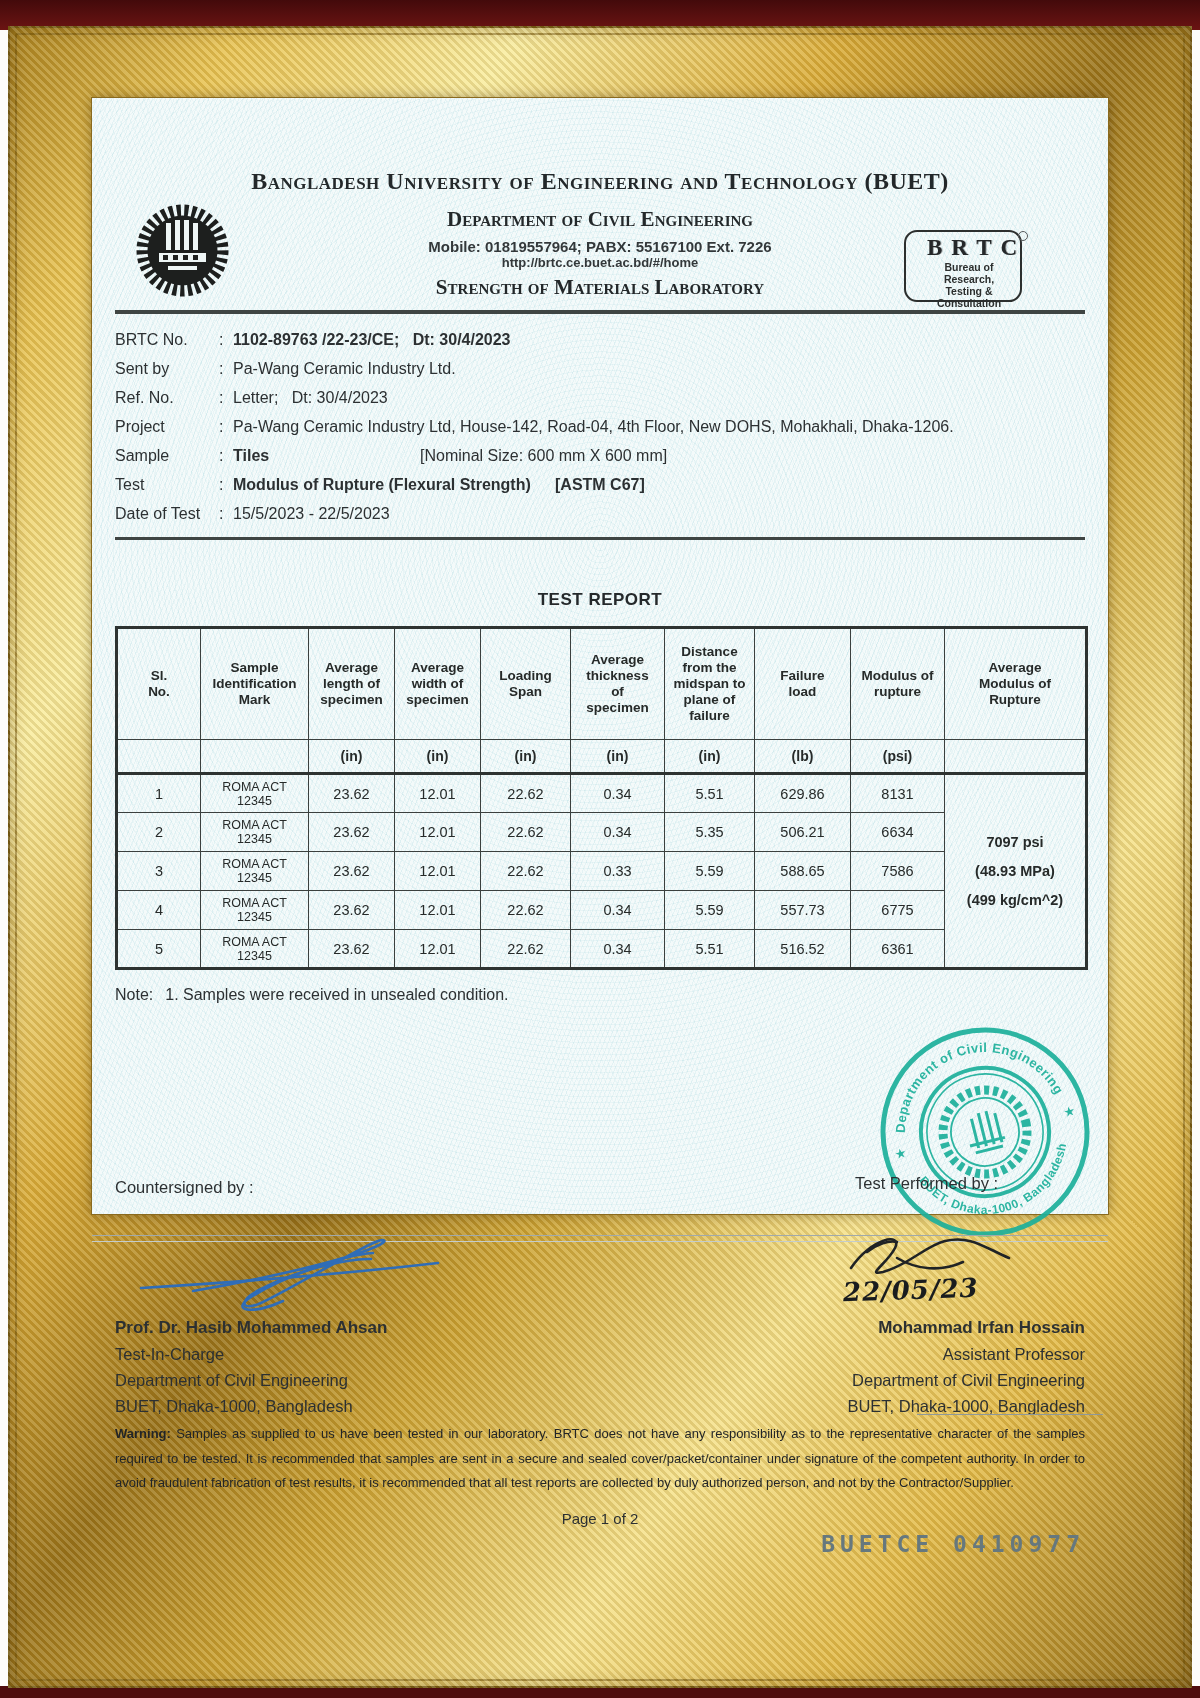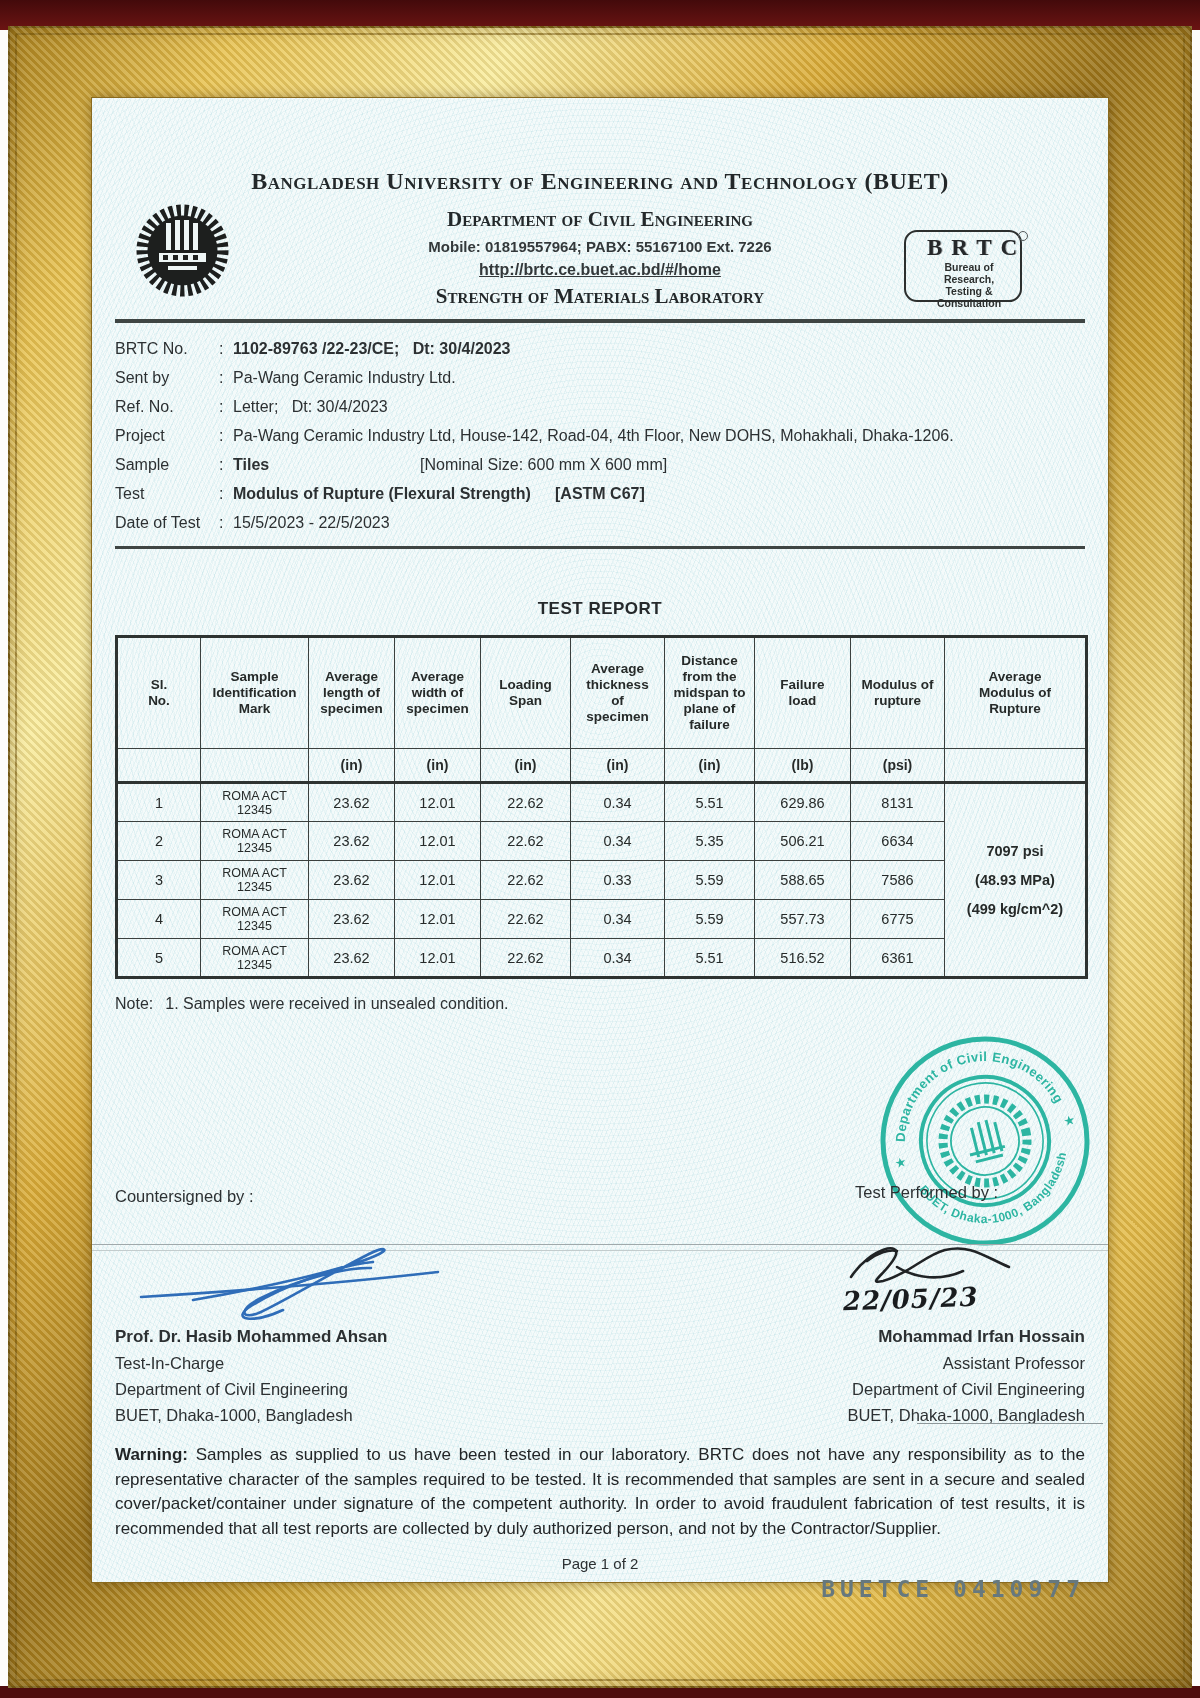--- a/index.html
+++ b/index.html
@@ -8,37 +8,37 @@
   .maroon-top{position:absolute;left:0;top:0;width:100%;height:30px;
         background:linear-gradient(180deg,#430a0b,#6b1413);}
   .maroon-bottom{position:absolute;left:0;bottom:0;width:100%;height:12px;background:#4f0d0e;}
   .gold-frame{position:absolute;left:8px;right:8px;top:26px;bottom:10px;
         background:linear-gradient(125deg,#a8801f 0%,#e7c253 10%,#f9eda2 22%,#d9ab39 36%,
                    #96701a 48%,#caa133 58%,#f5e28e 72%,#e2ba4a 84%,#8f6a18 100%);
         box-shadow:inset 0 0 0 2px #6f5512, inset 0 0 18px rgba(60,40,0,.5);}
   .gold-frame::before{content:"";position:absolute;inset:7px;border:2px solid rgba(110,80,10,.55);border-radius:2px;}
   .gold-frame::after{content:"";position:absolute;inset:0;
         background:repeating-linear-gradient(45deg,rgba(255,250,220,.16) 0 3px,rgba(120,85,10,.14) 3px 6px);}
-  .paper{position:absolute;left:92px;top:98px;width:1016px;height:1484px;
+  .paper{position:absolute;left:92px;top:98px;width:1016px;height:1116px;
         background:
           repeating-radial-gradient(circle at 50% 40%, rgba(122,192,203,.10) 0 1px, transparent 1px 6px),
           repeating-linear-gradient(112deg, rgba(128,198,209,.14) 0 1px, transparent 1px 4px),
           repeating-linear-gradient(68deg,  rgba(150,210,220,.10) 0 1px, transparent 1px 5px),
           #f4fafa;
         box-shadow:0 0 0 1px #8a6a1e, 0 0 12px rgba(50,30,0,.45);}
   .content{position:relative;height:100%;padding:0 23px;box-sizing:border-box;}
 
   
   .header{position:relative;padding-top:70px;text-align:center;}
   .univ{font-family:"Liberation Serif",serif;font-variant:small-caps;font-weight:bold;
         font-size:24px;letter-spacing:.5px;color:#23282a;}
   .dept{font-family:"Liberation Serif",serif;font-variant:small-caps;font-weight:bold;
         font-size:21px;margin-top:12px;color:#23282a;}
   .contact{font-size:15px;margin-top:6px;font-weight:bold;color:#33383a;}
-  .website{font-size:16px;margin-top:6px;font-weight:bold;color:#33383a;text-decoration:underline;}
+  .website{font-size:13px;margin-top:0;font-weight:bold;color:#33383a;}
   .lab{font-family:"Liberation Serif",serif;font-variant:small-caps;font-weight:bold;
         font-size:21px;margin-top:5px;color:#23282a;}
   .rule{height:3.5px;background:#3f4543;margin-top:10px;}
   .gear-logo{position:absolute;left:20px;top:105px;}
   .brtc-badge{position:absolute;left:789px;top:132px;width:118px;height:72px;
         border:2.5px solid #2c2f2e;border-radius:13px;text-align:center;box-sizing:border-box;padding-left:12px;}
   .brtc-acro{font-family:"Liberation Serif",serif;font-weight:bold;font-size:23px;
         letter-spacing:9px;padding-left:9px;margin-top:3px;color:#25282a;
         text-shadow:1px 0 0 rgba(37,40,42,.35);}
   .brtc-line{font-size:10.5px;line-height:12px;font-weight:bold;color:#2c2f2e;}
@@ -87,21 +87,21 @@
   .sig-date{position:absolute;left:728px;top:271px;font-family:"DejaVu Serif",serif;
         font-style:italic;font-weight:600;font-size:26px;color:#191c1e;
         transform:rotate(-2deg);letter-spacing:1px;}
   .name-block{position:absolute;top:311px;font-size:16.5px;line-height:26px;color:#2c3032;}
   .name-left{left:0;}
   .name-right{right:0;text-align:right;}
   .name-block .pname{font-weight:bold;font-size:17px;}
   .small-rule{position:absolute;left:802px;top:410px;width:186px;border-top:1px solid #8e989a;}
 
   
-  .warning{font-size:17px;line-height:24.5px;text-align:justify;color:#222527;margin-top:12px;}
+  .warning{font-size:13px;line-height:24.5px;text-align:justify;color:#222527;}
   .warning .wlabel{font-weight:bold;}
   .pageno{margin-top:14px;text-align:center;font-size:15px;color:#2c3032;}
   .serial{margin-top:4px;text-align:right;font-family:"DejaVu Sans Mono",monospace;
         font-size:23px;letter-spacing:5px;color:#66787e;font-weight:600;}
 </style>
 </head>
 <body>
 
 <div class="page">
   <div class="maroon-top"></div>

